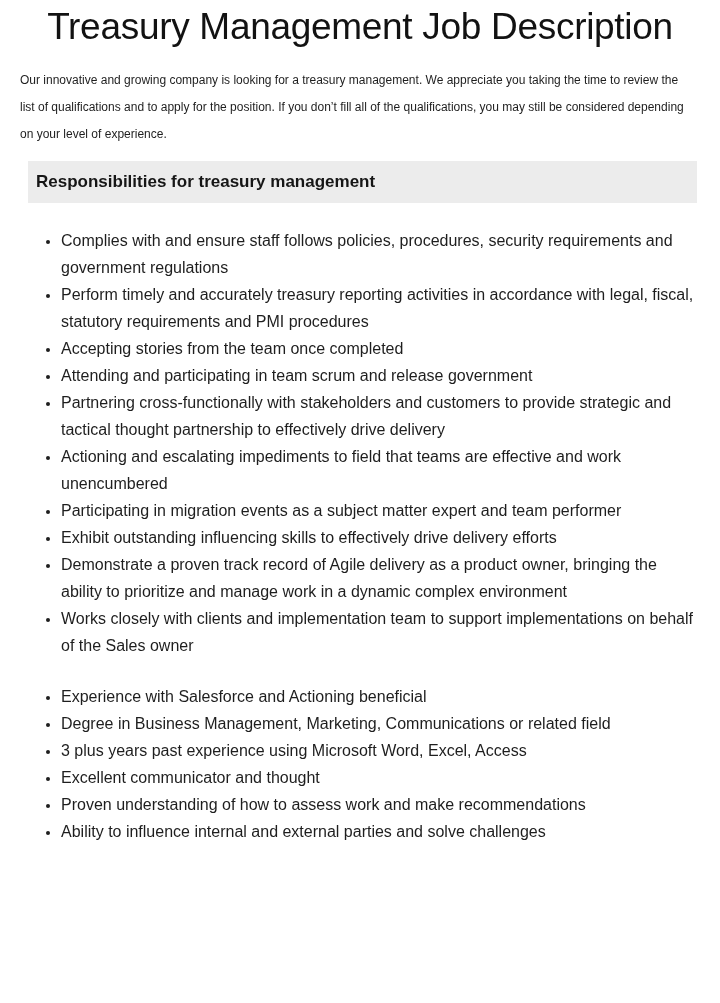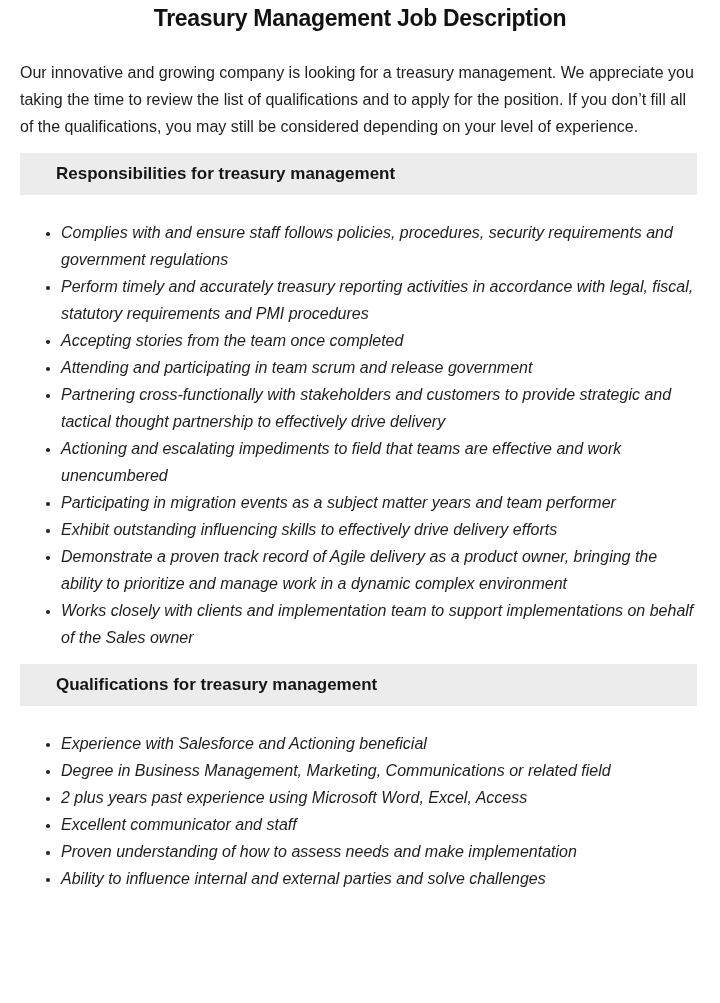--- a/index.html
+++ b/index.html
@@ -9,40 +9,40 @@
   }
   body {
     width: 720px;
     height: 1003px;
     font-family: "Liberation Sans", sans-serif;
     color: #1e1e1e;
     overflow: hidden;
   }
   .page-title {
     margin: 0;
-    padding-top: 0;
+    padding-top: 8px;
     text-align: center;
-    font-size: 23px;
+    font-size: 37px;
     line-height: 37px;
-    font-weight: 700;
+    font-weight: 400;
     color: #121212;
     letter-spacing: -0.3px;
   }
   .intro {
     margin: 22px 24px 0 20px;
-    font-size: 16px;
+    font-size: 12px;
     line-height: 27px;
   }
   .section-heading {
-    margin: 0 23px 0 20px;
+    margin: 0 23px 0 28px;
     background: #ececec;
     height: 42px;
     display: flex;
     align-items: center;
-    padding-left: 36px;
+    padding-left: 8px;
     box-sizing: border-box;
     font-size: 17px;
     font-weight: 700;
     color: #161616;
   }
   .section-heading.first {
     margin-top: 13px;
   }
   .section-heading.second {
     margin-top: 13px;
@@ -50,21 +50,20 @@
   ul.bullet-list {
     margin: 24px 0 0 0;
     padding: 0 22px 0 61px;
     list-style: disc outside;
   }
   ul.bullet-list li {
     font-size: 16px;
     line-height: 27px;
     padding: 0;
     margin: 0;
-    font-style: italic;
   }
   ul.bullet-list li::marker {
     font-size: 0.8em;
     color: #1e1e1e;
   }
 </style>
 </head>
 <body>
 
 <div>
@@ -75,32 +74,31 @@
 
   <div>
     <div class="section-heading first">Responsibilities for treasury management</div>
     <ul class="bullet-list">
       <li>Complies with and ensure staff follows policies, procedures, security requirements and government regulations</li>
       <li>Perform timely and accurately treasury reporting activities in accordance with legal, fiscal, statutory requirements and PMI procedures</li>
       <li>Accepting stories from the team once completed</li>
       <li>Attending and participating in team scrum and release government</li>
       <li>Partnering cross-functionally with stakeholders and customers to provide strategic and tactical thought partnership to effectively drive delivery</li>
       <li>Actioning and escalating impediments to field that teams are effective and work unencumbered</li>
-      <li>Participating in migration events as a subject matter years and team performer</li>
+      <li>Participating in migration events as a subject matter expert and team performer</li>
       <li>Exhibit outstanding influencing skills to effectively drive delivery efforts</li>
       <li>Demonstrate a proven track record of Agile delivery as a product owner, bringing the ability to prioritize and manage work in a dynamic complex environment</li>
       <li>Works closely with clients and implementation team to support implementations on behalf of the Sales owner</li>
     </ul>
   </div>
 
   <div>
-    <div class="section-heading second">Qualifications for treasury management</div>
     <ul class="bullet-list">
       <li>Experience with Salesforce and Actioning beneficial</li>
       <li>Degree in Business Management, Marketing, Communications or related field</li>
-      <li>2 plus years past experience using Microsoft Word, Excel, Access</li>
-      <li>Excellent communicator and staff</li>
-      <li>Proven understanding of how to assess needs and make implementation</li>
+      <li>3 plus years past experience using Microsoft Word, Excel, Access</li>
+      <li>Excellent communicator and thought</li>
+      <li>Proven understanding of how to assess work and make recommendations</li>
       <li>Ability to influence internal and external parties and solve challenges</li>
     </ul>
   </div>
 
 </div>
 
 </body></html>

